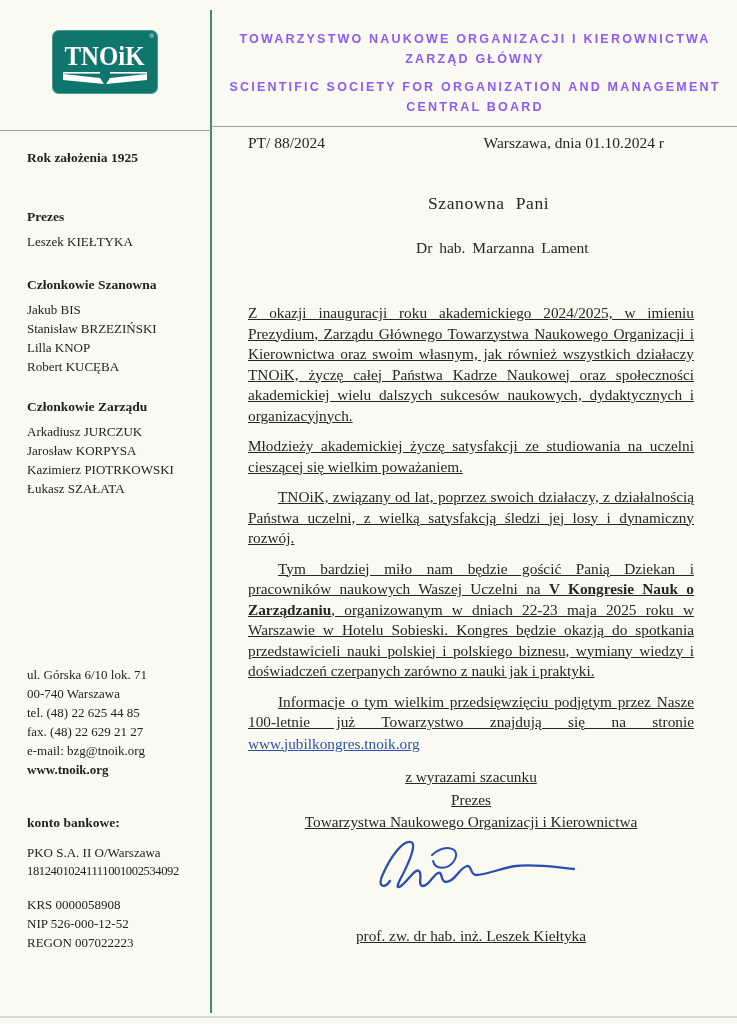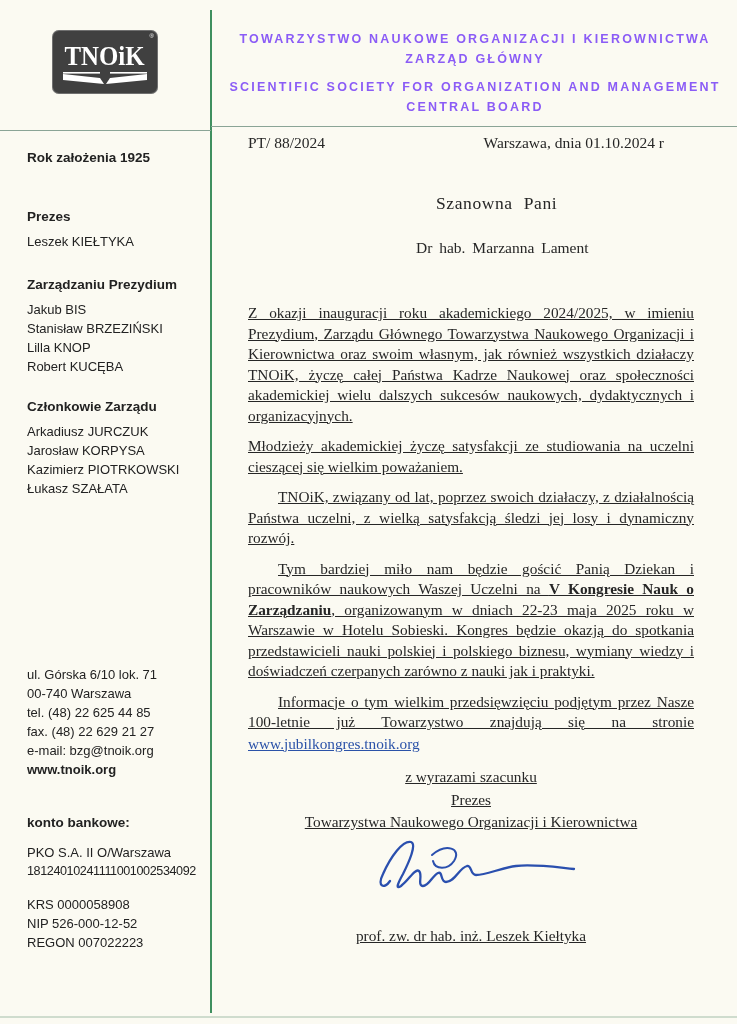--- a/index.html
+++ b/index.html
@@ -12,57 +12,57 @@
 
   
   .vline{position:absolute;left:210px;top:10px;width:2px;height:1003px;background:#3f8f5f;}
   .hline-left{position:absolute;left:0;top:130px;width:211px;height:1px;background:#8aa496;}
   .hline-right{position:absolute;left:211px;top:126px;width:526px;height:1px;background:#8aa496;}
   .bottom-line{position:absolute;left:0;top:1016px;width:737px;height:2px;background:#cfdcce;}
 
   
   .logo-wrap{position:absolute;left:46px;top:30px;width:118px;text-align:center;
     font-family:"Liberation Sans", sans-serif;}
-  .logo-box{position:relative;margin:0 auto;width:106px;height:64px;background:#404040;
+  .logo-box{position:relative;margin:0 auto;width:106px;height:64px;background:#0f766e;
     border-radius:7px;display:flex;flex-direction:column;align-items:center;justify-content:center;
     box-shadow:inset 0 0 0 1px rgba(255,255,255,.25);}
   .logo-text{color:#fff;font-family:"Liberation Serif", serif;font-weight:bold;font-size:27px;
     line-height:1;transform:scaleX(.92);margin-top:3px;}
   .logo-reg{position:absolute;top:3px;right:4px;color:#fff;font-size:6px;line-height:1;}
   .logo-book{margin-top:2px;display:block;}
   .centenary{margin-top:7px;font-size:13px;color:#1d1d1d;line-height:17px;}
 
   
   .header-block{position:absolute;left:222px;top:33px;width:506px;text-align:center;
     font-family:"Liberation Sans", sans-serif;font-weight:bold;color:#8b5cf6;}
   .header-line{font-size:12.5px;letter-spacing:2.2px;line-height:13px;white-space:nowrap;}
   .hl2{margin-top:7px;}
   .hl3{margin-top:15px;}
   .hl4{margin-top:7px;}
 
   
   .sidebar{position:absolute;left:27px;top:148px;width:180px;
-    font-family:Liberation Sans, sans-serif;font-size:13px;color:#222;line-height:19px;}
+    font-family:Liberation Serif, serif;font-size:13px;color:#222;line-height:19px;}
   .sb-bold{font-weight:bold;font-size:13.5px;}
   .sb-president-label{margin-top:40px;}
   .sb-president-name{margin-top:6px;}
   .sb-presidium-label{margin-top:24px;}
   .sb-list{margin-top:6px;}
   .sb-board-label{margin-top:21px;}
   .sb-address{margin-top:167px;}
   .sb-website{font-weight:bold;}
   .sb-bank-label{margin-top:34px;}
   .sb-bank{margin-top:11px;}
   .account{font-size:12.6px;letter-spacing:-.4px;white-space:nowrap;}
   .sb-ids{margin-top:14px;}
 
   
   .main{position:absolute;left:248px;top:133px;width:446px;font-size:15.3px;line-height:20.5px;}
   .ref-row{display:flex;justify-content:space-between;padding-right:30px;font-size:15.5px;}
-  .salutation{position:absolute;left:188px;top:60px;font-size:17.5px;word-spacing:6px;letter-spacing:.6px;}
+  .salutation{position:absolute;left:180px;top:60px;font-size:17.5px;word-spacing:6px;letter-spacing:.6px;}
   .recipient{position:absolute;left:168px;top:105px;font-size:15.5px;word-spacing:3px;}
   .body-copy{position:absolute;left:0;top:170px;width:446px;text-align:justify;text-decoration:underline;}
   .body-copy p{margin:0 0 10px 0;}
   .indent{text-indent:30px;}
   .p5{text-align-last:justify;margin-bottom:1px !important;}
   .site-link{display:inline-block;color:#2b52a8;text-decoration:underline;font-size:15.3px;}
   .closing{text-align:center;margin-top:12px;line-height:22.5px;text-align-last:center;}
   .sig-row{text-align:center;text-align-last:center;margin-top:1px;}
   .sig-row svg{transform:translateX(8px);}
   .signatory{text-align:center;text-align-last:center;margin-top:24px;font-size:15.3px;}
@@ -96,21 +96,21 @@
     <div class="header-line hl3">SCIENTIFIC SOCIETY FOR ORGANIZATION AND MANAGEMENT</div>
     <div class="header-line hl4">CENTRAL BOARD</div>
   </div>
 
   <div class="sidebar">
     <div class="sb-bold">Rok założenia 1925</div>
 
     <div class="sb-bold sb-president-label">Prezes</div>
     <div class="sb-president-name">Leszek KIEŁTYKA</div>
 
-    <div class="sb-bold sb-presidium-label">Zarządzaniu Prezydium</div>
+    <div class="sb-bold sb-presidium-label">Członkowie Szanowna</div>
     <div class="sb-list">
       <div>Jakub BIS</div>
       <div>Stanisław BRZEZIŃSKI</div>
       <div>Lilla KNOP</div>
       <div>Robert KUCĘBA</div>
     </div>
 
     <div class="sb-bold sb-board-label">Członkowie Zarządu</div>
     <div class="sb-list">
       <div>Arkadiusz JURCZUK</div>

